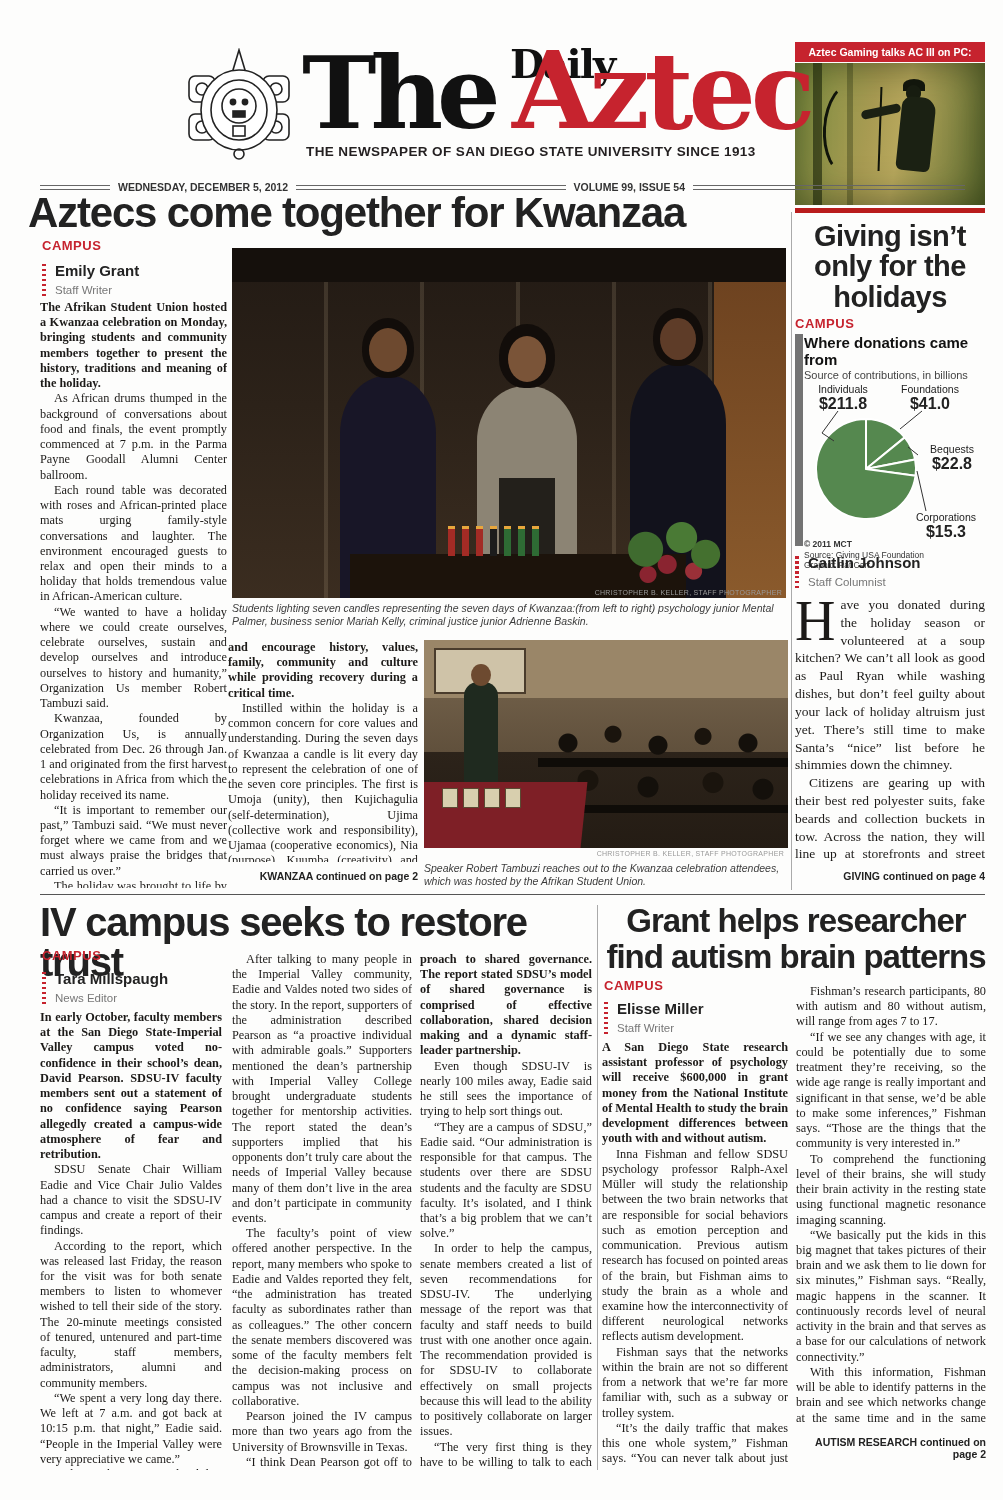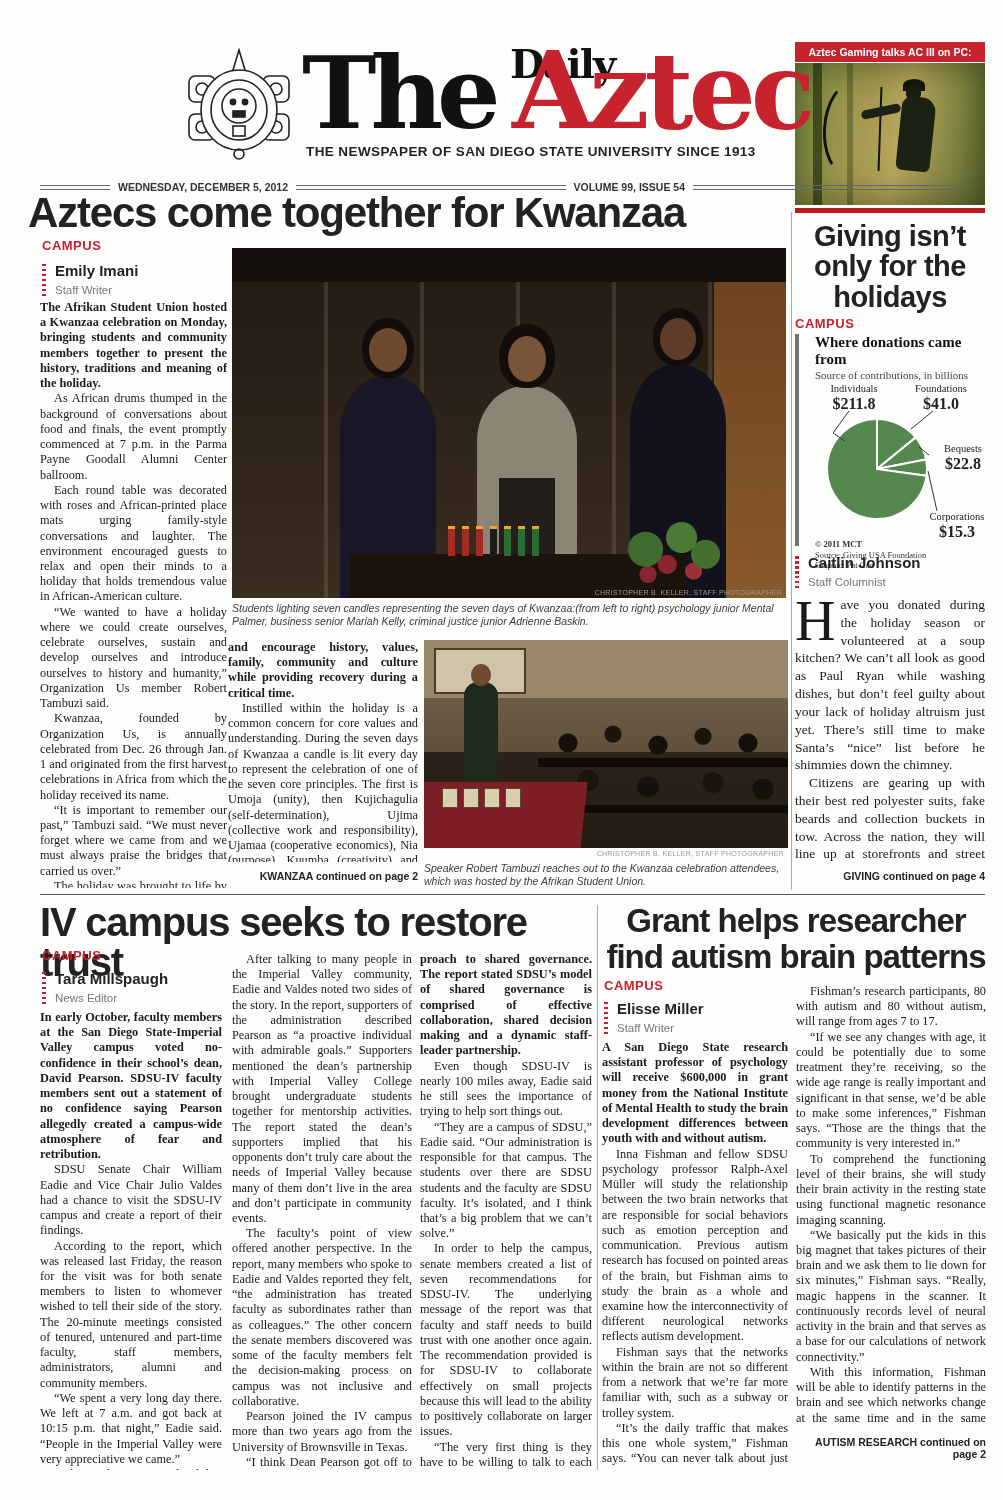--- a/index.html
+++ b/index.html
@@ -104,21 +104,21 @@
       radial-gradient(circle at 84% 30%, #14100b 9px, transparent 10px),
       radial-gradient(circle at 20% 64%, #1a140d 10px, transparent 11px),
       radial-gradient(circle at 44% 70%, #14100b 10px, transparent 11px),
       radial-gradient(circle at 70% 66%, #1a140d 10px, transparent 11px),
       radial-gradient(circle at 90% 72%, #14100b 10px, transparent 11px),
       linear-gradient(180deg, transparent 0 44%, #0f0c08 44% 52%, transparent 52% 86%, #0f0c08 86% 94%, transparent 94%); }
 
   
   .sb-headline { position:absolute; left:795px; top:208px; width:190px; border-top:5px solid #b91c1c; padding-top:8px;
                  font-size:29px; font-weight:bold; letter-spacing:-.5px; line-height:1.05; text-align:center; color:#222; }
-  .chart { position:absolute; left:795px; top:334px; width:192px; height:212px; border-left:4px solid #737373; padding-left:16px;font-family:Liberation Serif, serif; }
+  .chart { position:absolute; left:795px; top:334px; width:192px; height:212px; border-left:8px solid #737373; padding-left:1px; }
   .chart-title { font-size:15px; font-weight:bold; color:#111; }
   .chart-sub { font-size:11px; color:#444; margin-top:1px; }
   .pie-wrap { position:relative; width:180px; height:150px; margin-top:2px; }
   .pie-label { position:absolute; text-align:center; font-size:10.5px; color:#222; line-height:1.15; }
   .pie-label b { font-size:16px; }
   .pl-individuals { left:0px; top:0px; width:78px; }
   .pl-foundations { left:82px; top:0px; width:88px; }
   .pl-bequests { left:116px; top:60px; width:64px; }
   .pl-corporations { left:104px; top:128px; width:76px; }
   .chart-credits { font-size:8.5px; color:#333; line-height:1.25; margin-top:6px; }
@@ -187,21 +187,21 @@
     <span>WEDNESDAY, DECEMBER 5, 2012</span>
     <span class="rule r2"></span>
     <span>VOLUME 99, ISSUE 54</span>
     <span class="rule r3"></span>
   </div>
 
   <h1 class="headline kw-headline">Aztecs come together for Kwanzaa</h1>
   <div class="kicker" style="left:42px; top:238px;">CAMPUS</div>
   <div class="byline" style="left:42px; top:262px;">
     <span class="dashstrip"></span>
-    <span><span class="by-name">Emily Imani</span><br>
+    <span><span class="by-name">Emily Grant</span><br>
     <span class="by-title">Staff Writer</span></span>
   </div>
 
   <div class="photo1">
     <div class="p1-beam"></div>
     <div class="p1-wall"></div>
     <div class="fig f1">
         <div class="hair"></div>
         <div class="face"></div>
       </div>

